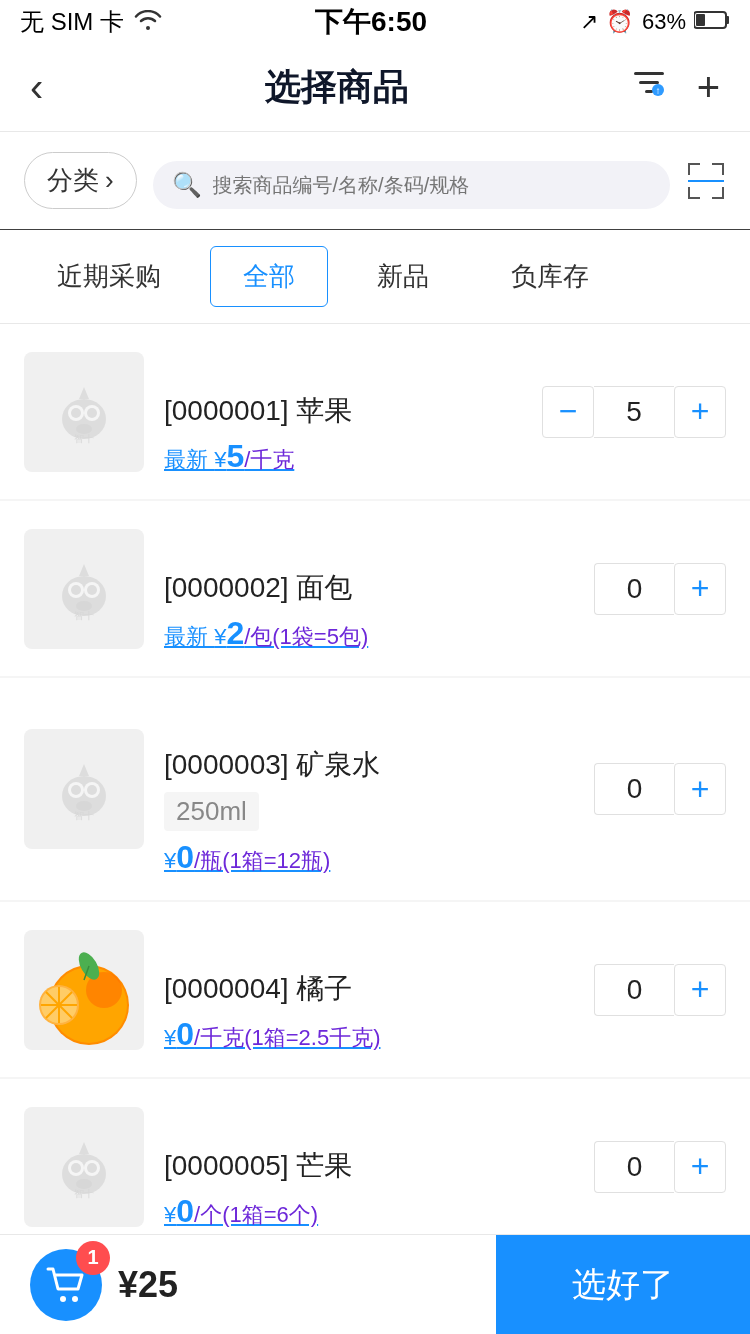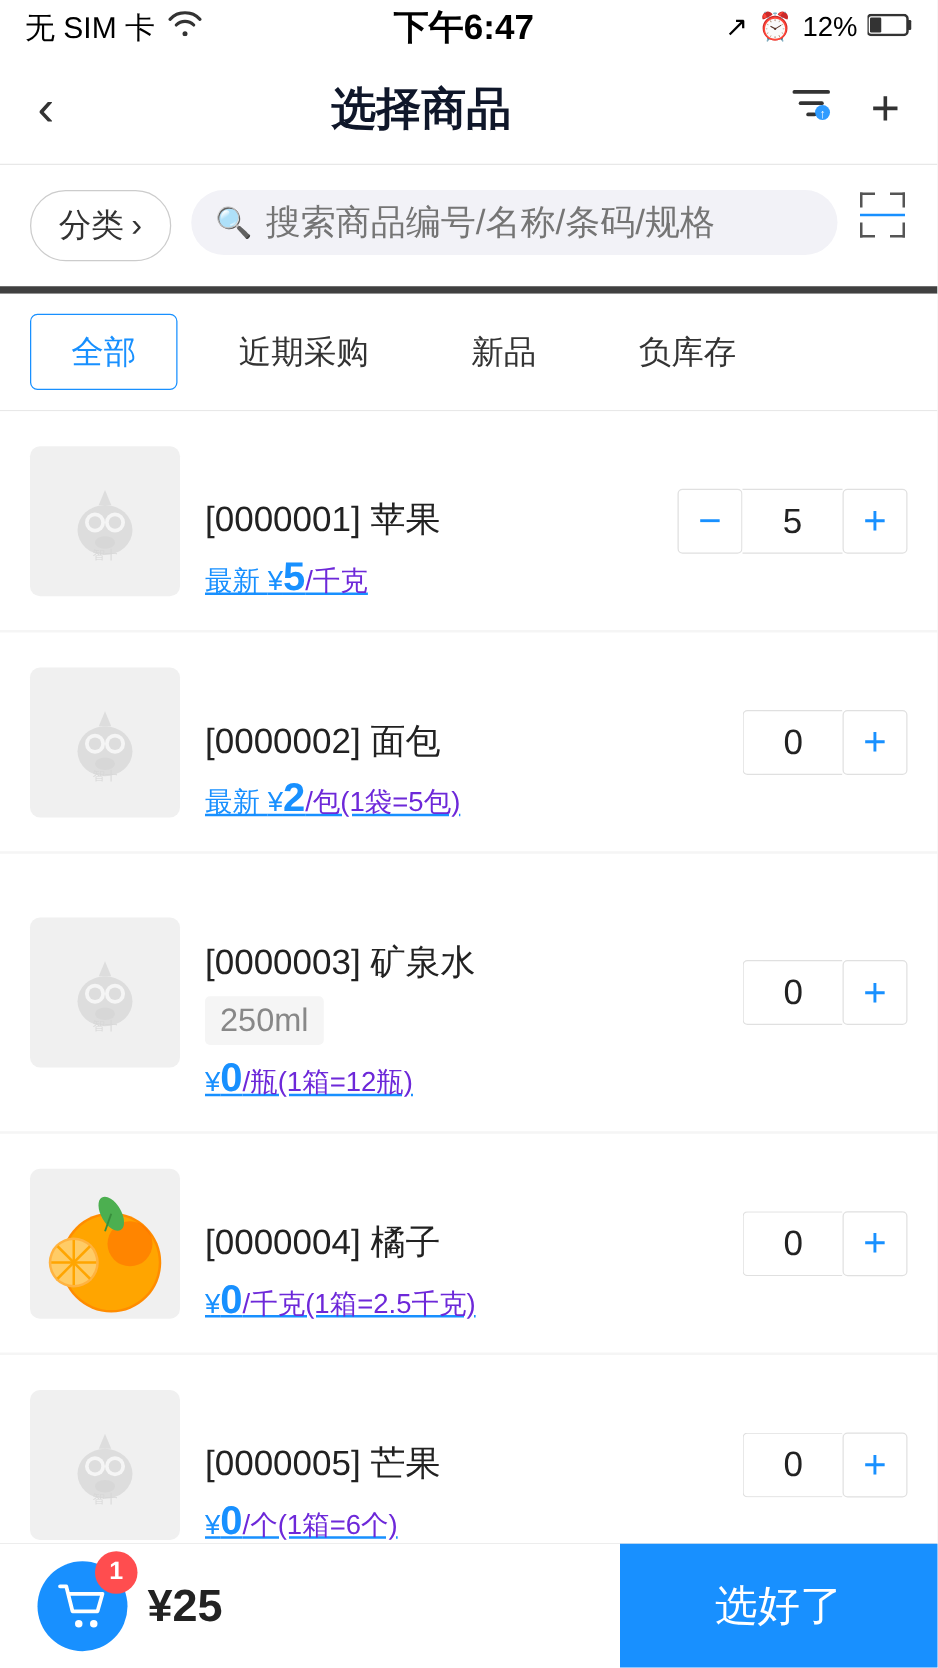--- a/index.html
+++ b/index.html
@@ -40,23 +40,23 @@
     }
     .nav-back { font-size: 40px; color: #333; }
     .nav-title { font-size: 36px; font-weight: 600; color: #0f172a; }
     .nav-actions { display: flex; align-items: center; gap: 30px; }
 
     
     .search-bar {
       background: #fff;
       padding: 20px 24px;
       display: flex;
-      align-items: flex-start;
+      align-items: flex-end;
       gap: 16px;
-      border-bottom: 6px solid #404040;
+      border-bottom: 1px solid #404040;
     }
     .category-btn {
       border: 1px solid #ccc;
       border-radius: 30px;
       padding: 10px 22px;
       font-size: 26px;
       color: #333;
       background: #fff;
       white-space: nowrap;
       display: flex;
@@ -69,21 +69,21 @@
       border-radius: 30px;
       display: flex;
       align-items: center;
       padding: 10px 20px;
       gap: 10px;
     }
     .search-icon-unicode { font-size: 24px; color: #999; }
     .search-input {
       border: none;
       background: transparent;
-      font-size: 28px;
+      font-size: 20px;
       color: #999;
       width: 100%;
       outline: none;
     }
     .scan-btn { font-size: 32px; color: #555; }
 
     
     .tab-bar {
       background: #fff;
       display: flex;
@@ -287,25 +287,25 @@
   <div class="status-left">
     <span>无 SIM 卡</span>
     <span>
       <svg width="28" height="20" viewBox="0 0 28 20">
         <path d="M14 16a2 2 0 110 4 2 2 0 010-4z" fill="#333"></path>
         <path d="M7 11a10 10 0 0114 0" stroke="#333" stroke-width="2.5" fill="none" stroke-linecap="round"></path>
         <path d="M2 6.5A16 16 0 0126 6.5" stroke="#333" stroke-width="2.5" fill="none" stroke-linecap="round"></path>
       </svg>
     </span>
   </div>
-  <div class="status-center">下午6:47</div>
+  <div class="status-center">下午6:50</div>
   <div class="status-right">
     <span>↗</span>
     <span>⏰</span>
-    <span>12%</span>
+    <span>63%</span>
     <span>
       <svg width="36" height="18" viewBox="0 0 36 18">
         <rect x="0" y="1" width="32" height="16" rx="3" ry="3" stroke="#333" stroke-width="2" fill="none"></rect>
         <rect x="32" y="5" width="3" height="8" rx="1" fill="#333"></rect>
         <rect x="2" y="3" width="9" height="12" rx="1" fill="#333"></rect>
       </svg>
     </span>
   </div>
 </div>
 
@@ -344,22 +344,22 @@
       <rect x="2" y="36" width="12" height="2" fill="#555"></rect>
       <rect x="2" y="26" width="2" height="12" fill="#555"></rect>
       <rect x="26" y="36" width="12" height="2" fill="#555"></rect>
       <rect x="36" y="26" width="2" height="12" fill="#555"></rect>
       <rect x="2" y="19" width="36" height="2" fill="#1890ff"></rect>
     </svg>
   </span>
 </div>
 
 <div class="tab-bar">
+  <button class="tab-item">近期采购</button>
   <button class="tab-item active">全部</button>
-  <button class="tab-item">近期采购</button>
   <button class="tab-item">新品</button>
   <button class="tab-item">负库存</button>
 </div>
 
 <div class="product-list">
 
   <div class="product-item">
     <div class="product-image">
       <div class="owl-logo owl-svg">
         <svg width="70" height="70" viewBox="0 0 70 70">

